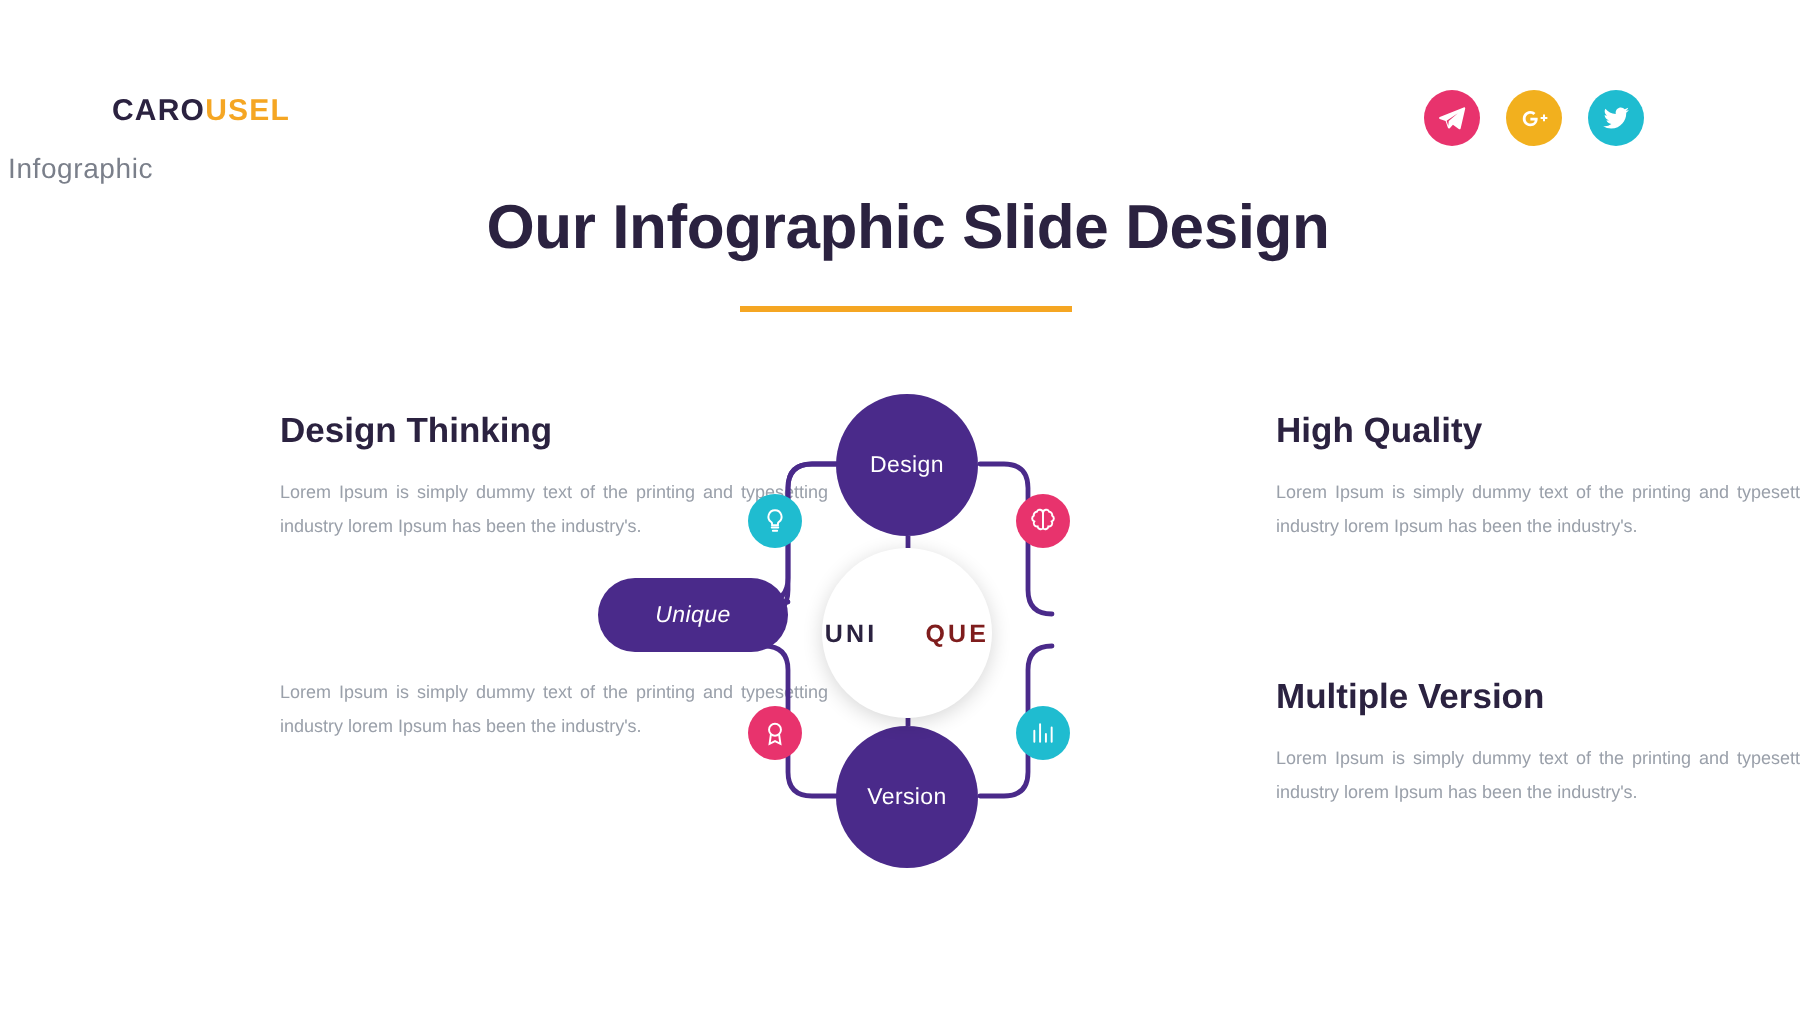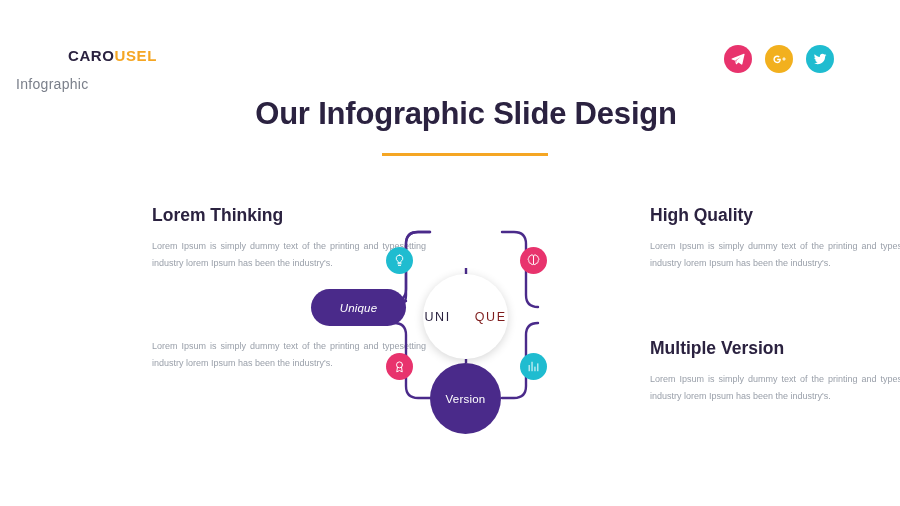--- a/index.html
+++ b/index.html
@@ -10,21 +10,21 @@
   body {
     width: 900px;
     height: 506px;
     font-family: "Liberation Sans", sans-serif;
     color: #2b2d42;
     overflow: hidden;
     position: relative;
   }
   .slide {
     position: absolute;
-    left: 16px; top: 0;
+    left: 4px; top: 0;
     width: 868px;
     height: 506px;
     background: #ffffff;
   }
 
   
   .logo {
     position: absolute;
     left: 52px;
     top: 47px;
@@ -155,21 +155,21 @@
     width: 85px;
     height: 85px;
     border-radius: 50%;
     background: #ffffff;
     box-shadow: 0 2px 10px rgba(0,0,0,0.16);
     display: flex;
     align-items: center;
     justify-content: center;
     font-size: 12.5px;
     letter-spacing: 1.6px;
-    font-weight: 400;
+    font-weight: 700;
     color: #2b2240;
   }
   .center-hub .hl { color: #7f1d1d; margin-left: 24px; }
 
   .mini {
     position: absolute;
     width: 27px;
     height: 27px;
     border-radius: 50%;
     display: flex;
@@ -209,21 +209,21 @@
           <path d="M23 5.1c-.8.35-1.7.6-2.6.7 1-.55 1.7-1.45 2-2.5-.9.55-1.9.9-2.9 1.1A4.55 4.55 0 0016.2 3c-2.5 0-4.5 2-4.5 4.5 0 .35.05.7.1 1C8.1 8.3 5 6.6 2.9 4c-.4.65-.6 1.4-.6 2.2 0 1.55.8 2.95 2 3.75-.75 0-1.45-.2-2.05-.55v.05c0 2.2 1.55 4 3.6 4.45-.4.1-.8.15-1.2.15-.3 0-.55-.05-.85-.1.6 1.8 2.25 3.1 4.25 3.15A9.1 9.1 0 011 19.05 12.8 12.8 0 007.9 21c8.3 0 12.85-6.9 12.85-12.85v-.6c.9-.65 1.65-1.45 2.25-2.45z"></path>
         </svg>
     </div>
   </div>
 
   <div class="subtitle">Infographic</div>
   <div class="title">Our Infographic Slide Design</div>
   <div class="title-rule"></div>
 
   <div class="block" id="blk-design">
-    <h3>Lorem Thinking</h3>
+    <h3>Design Thinking</h3>
     <p>Lorem Ipsum is simply dummy text of the printing and typesetting industry lorem Ipsum has been the industry's.</p>
   </div>
 
   <div class="block right" id="blk-quality">
     <h3>High Quality</h3>
     <p>Lorem Ipsum is simply dummy text of the printing and typesetting industry lorem Ipsum has been the industry's.</p>
   </div>
 
   <div class="block" id="blk-unique">
     <p>Lorem Ipsum is simply dummy text of the printing and typesetting industry lorem Ipsum has been the industry's.</p>
@@ -245,20 +245,23 @@
 
       <path d="M124 208 L112 208 Q100 208 100 196 L100 145 Q100 133 88 133" fill="none" stroke="#4a2a8a" stroke-width="2.4" stroke-linecap="round"></path>
 
       <path d="M196 208 L208 208 Q220 208 220 196 L220 145 Q220 133 232 133" fill="none" stroke="#4a2a8a" stroke-width="2.4" stroke-linecap="round"></path>
 
       <line x1="160" y1="78" x2="160" y2="84" stroke="#4a2a8a" stroke-width="2.4"></line>
       <line x1="160" y1="169" x2="160" y2="173" stroke="#4a2a8a" stroke-width="2.4"></line>
       <line x1="100" y1="117" x2="117" y2="122" stroke="#4a2a8a" stroke-width="2.4" opacity="0"></line>
     </svg>
 
+    <div class="node node-circle" id="node-design">
+      <span>Design</span>
+    </div>
     <div class="node node-circle" id="node-version">
       <span>Version</span>
     </div>
     <div class="node node-pill" id="node-unique">
       <span>Unique</span>
     </div>
 
     <div class="center-hub">
       <span>UNI</span>
         <span class="hl">QUE</span>

